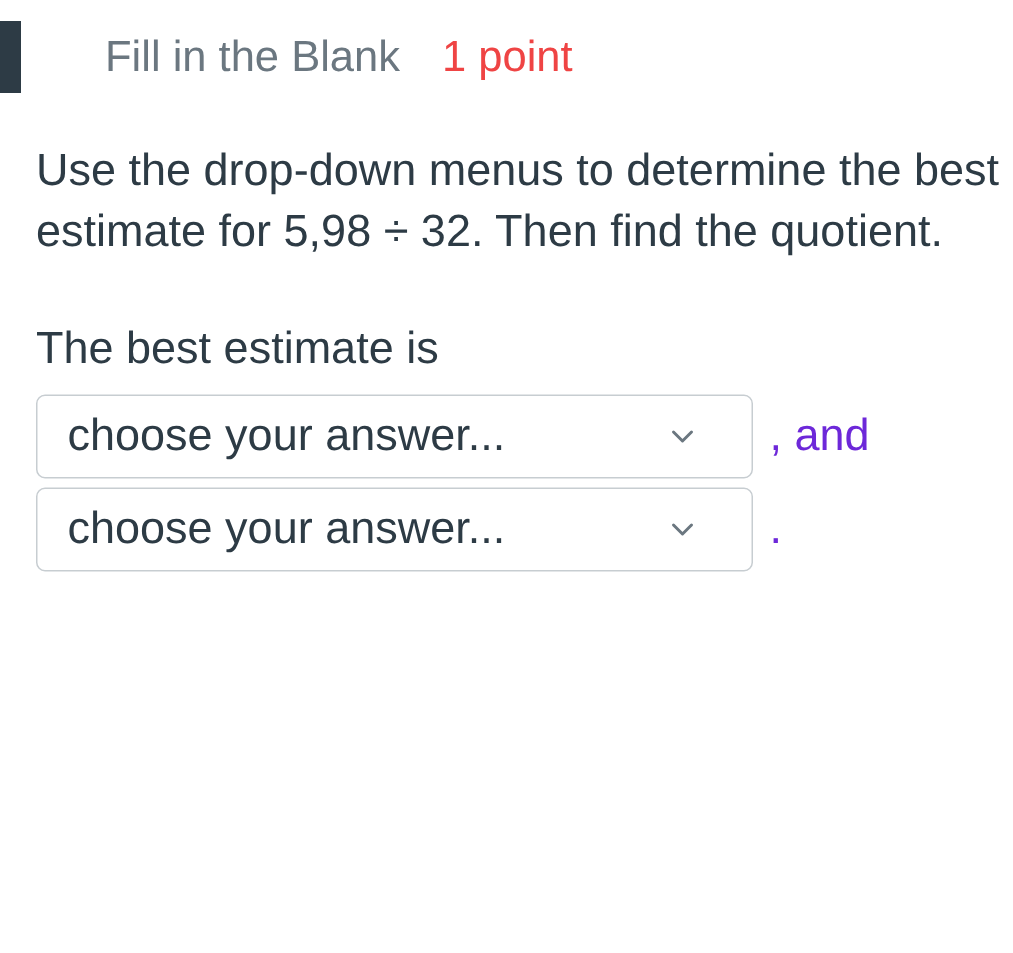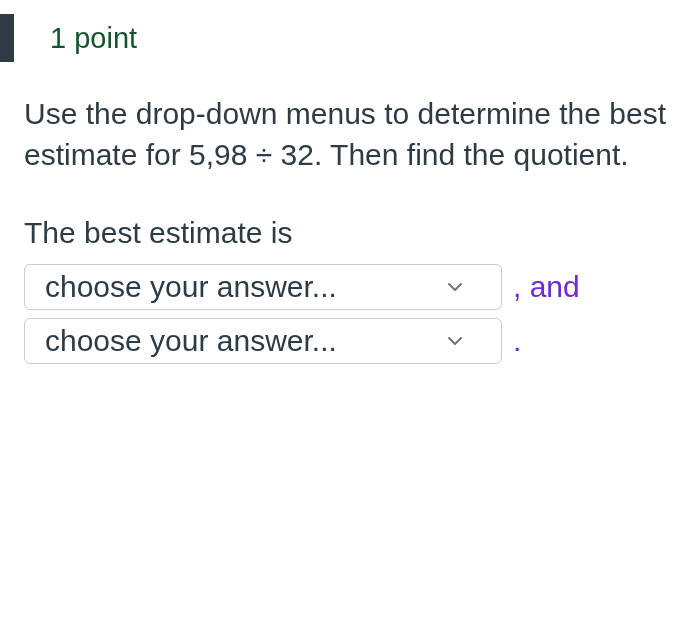--- a/index.html
+++ b/index.html
@@ -23,21 +23,21 @@
     background: #2d3b45;
     margin-right: 8px;
   }
   .qtype {
     color: #6b7780;
     font-size: 29px;
     font-weight: 400;
     margin-left: 20px;
   }
   .points {
-    color: #14532d;
+    color: #ef4444;
     font-size: 29px;
     font-weight: 400;
   }
   .content {
     padding: 4px 0 0 24px;
     font-size: 30px;
     line-height: 1.35;
     color: #2d3b45;
   }
   .prompt {
@@ -61,21 +61,21 @@
     margin-bottom: 2px;
   }
   .dropdown {
     display: inline-flex;
     align-items: center;
     justify-content: space-between;
     border: 1px solid #c7cdd1;
     border-radius: 6px;
     padding: 12px 34px 12px 20px;
     min-width: 478px;
-    height: 46px;
+    height: 56px;
     font-size: 30px;
     color: #2d3b45;
     background: #fff;
     cursor: pointer;
     user-select: none;
   }
   .dropdown .placeholder {
     color: #2d3b45;
   }
   .chevron {
@@ -89,20 +89,21 @@
     color: #6d28d9;
     margin-left: 5px;
   }
   .line2-lead { margin-top: 8px; }
 </style>
 </head>
 <body>
 
 <div class="header">
   <div class="accent-bar"></div>
+  <span class="qtype">Fill in the Blank</span>
   <span class="points">1 point</span>
 </div>
 
 <div class="content">
   <div class="prompt">Use the drop-down menus to determine the best estimate for 5,98 ÷ 32. Then find the quotient.</div>
 
   <div class="answer-block">
     <span class="lead">The best estimate is</span>
 
     <div class="answer-line">

